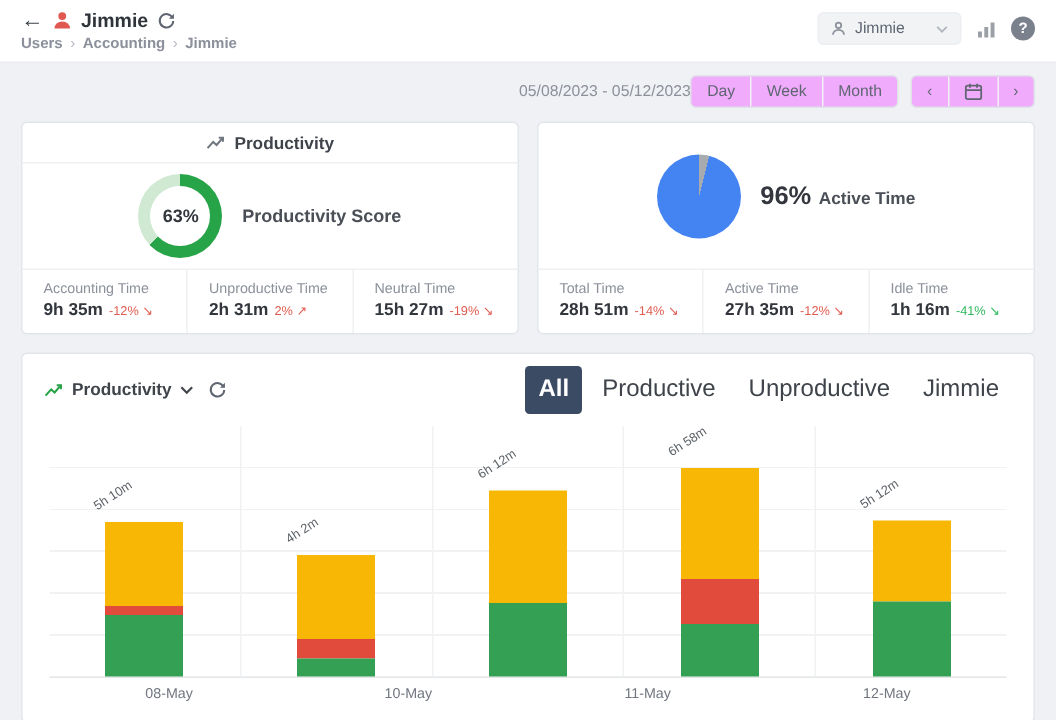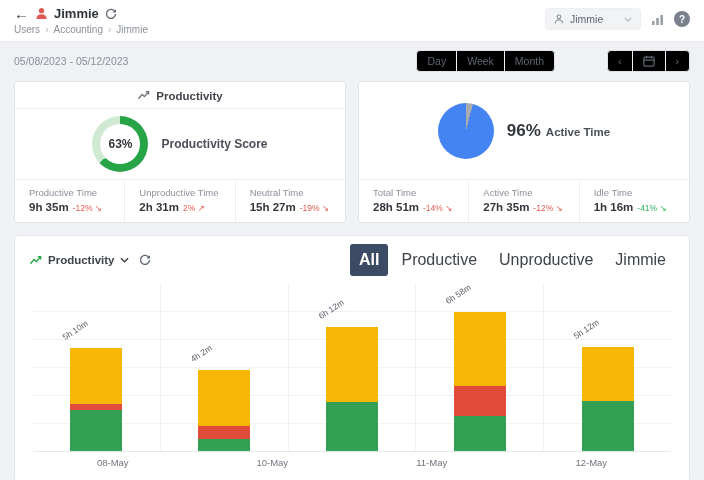--- a/index.html
+++ b/index.html
@@ -7,32 +7,32 @@
   body { font-family:"Liberation Sans", sans-serif; background:#f0f1f4; color:#3a3f47; }
 
   
   .topbar { background:#fff; height:42px; padding:6px 14px 0; position:relative; border-bottom:1px solid #e9ebee; }
   .title-row { display:flex; align-items:center; gap:6px; }
   .back-arrow { font-size:15px; color:#3a3f47; cursor:pointer; line-height:1; }
   .page-title { font-size:13px; font-weight:bold; color:#2f333a; }
   .icon-btn { display:inline-flex; align-items:center; justify-content:center; background:none; border:none; cursor:pointer; padding:0; }
   .breadcrumb { display:flex; gap:5px; margin-top:3px; font-size:10px; color:#8b909a; }
   .breadcrumb .sep { color:#b6bac1; }
-  .crumb { cursor:pointer; }
+  .crumb { cursor:pointer;font-weight:bold; }
   .topbar-right { position:absolute; right:14px; top:8px; display:flex; align-items:center; gap:10px; }
   .user-select { display:flex; align-items:center; gap:6px; background:#f1f3f5; border:1px solid #eceef1; border-radius:4px; padding:4px 8px; width:96px; font-size:10.5px; color:#5f6672; cursor:pointer; }
   .user-select .val { flex:1; }
   .help-circle { width:16px; height:16px; border-radius:50%; background:#7a818d; color:#fff; font-size:10px; font-weight:bold; display:flex; align-items:center; justify-content:center; cursor:pointer; }
 
   
   .content { padding:8px 14px 0; }
-  .toolbar { display:flex; justify-content:space-between; align-items:center; margin-bottom:9px; }
+  .toolbar { display:flex; justify-content:flex-end; align-items:center; margin-bottom:9px; }
   .date-range { font-size:10.5px; color:#8b909a; }
   .toolbar-right { display:flex; gap:8px; }
-  .btn-group { display:flex; background:#000000; border:1px solid #dfe3e7; border-radius:4px; overflow:hidden;margin-left:44px; }
+  .btn-group { display:flex; background:#f0abfc; border:1px solid #dfe3e7; border-radius:4px; overflow:hidden; }
   .btn-group button { background:none; border:none; padding:4px 10px; font-size:10.5px; color:#5f6672; cursor:pointer; font-family:inherit; display:flex; align-items:center; }
   .btn-group button + button { border-left:1px solid #f0f2f4; }
 
   
   .cards-row { display:flex; gap:12px; }
   .card { flex:1; background:#fff; border:1px solid #e2e5e9; border-radius:4px; display:flex; flex-direction:column; height:142px; }
   .card-header { text-align:center; padding:7px 0 6px; font-size:11.5px; font-weight:bold; color:#3f444b; border-bottom:1px solid #eef0f2; display:flex; align-items:center; justify-content:center; gap:6px; }
   .card-body { flex:1; display:flex; align-items:center; justify-content:center; gap:13px; }
   .donut { width:56px; height:56px; border-radius:50%; display:flex; align-items:center; justify-content:center; }
   .donut-inner { width:40px; height:40px; border-radius:50%; background:#fff; display:flex; align-items:center; justify-content:center; font-size:12px; font-weight:bold; color:#33373d; }
@@ -160,21 +160,21 @@
         <span>Productivity</span>
       </div>
       <div class="card-body">
         <div class="donut" id="prod-donut" style="background: conic-gradient(rgb(39, 163, 72) 0deg, rgb(39, 163, 72) 63%, rgb(207, 233, 210) 63%, rgb(207, 233, 210) 100%);">
           <div class="donut-inner">63%</div>
         </div>
         <span class="score-label">Productivity Score</span>
       </div>
       <div class="card-footer">
         <div class="stat-cell">
-          <div class="stat-label">Productive Time</div>
+          <div class="stat-label">Accounting Time</div>
           <div class="stat-value-row">
             <span class="stat-value">9h 35m</span>
             <span class="stat-delta" style="color: rgb(226, 92, 81);"><span>-12%</span> <span>↘</span></span>
           </div>
         </div>
         <div class="stat-cell">
           <div class="stat-label">Unproductive Time</div>
           <div class="stat-value-row">
             <span class="stat-value">2h 31m</span>
             <span class="stat-delta" style="color: rgb(226, 92, 81);"><span>2%</span> <span>↗</span></span>

